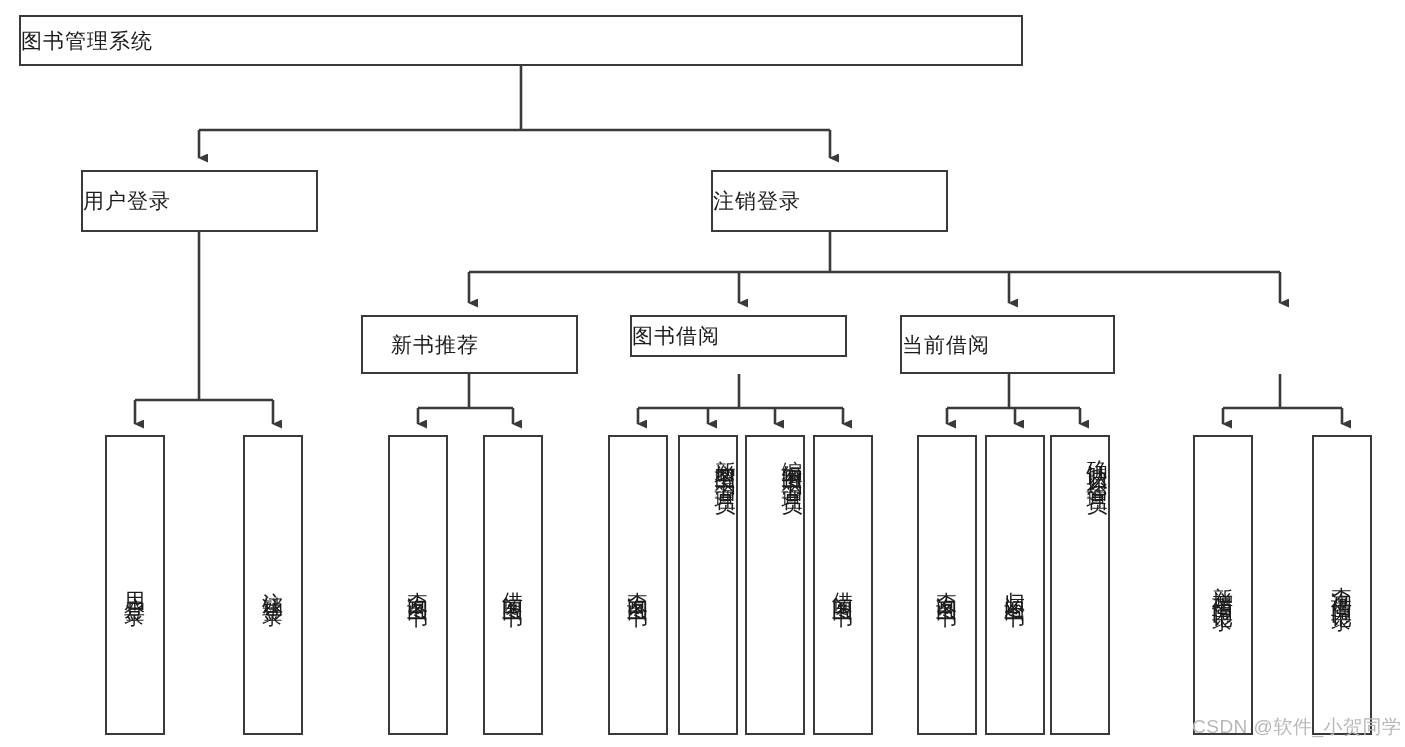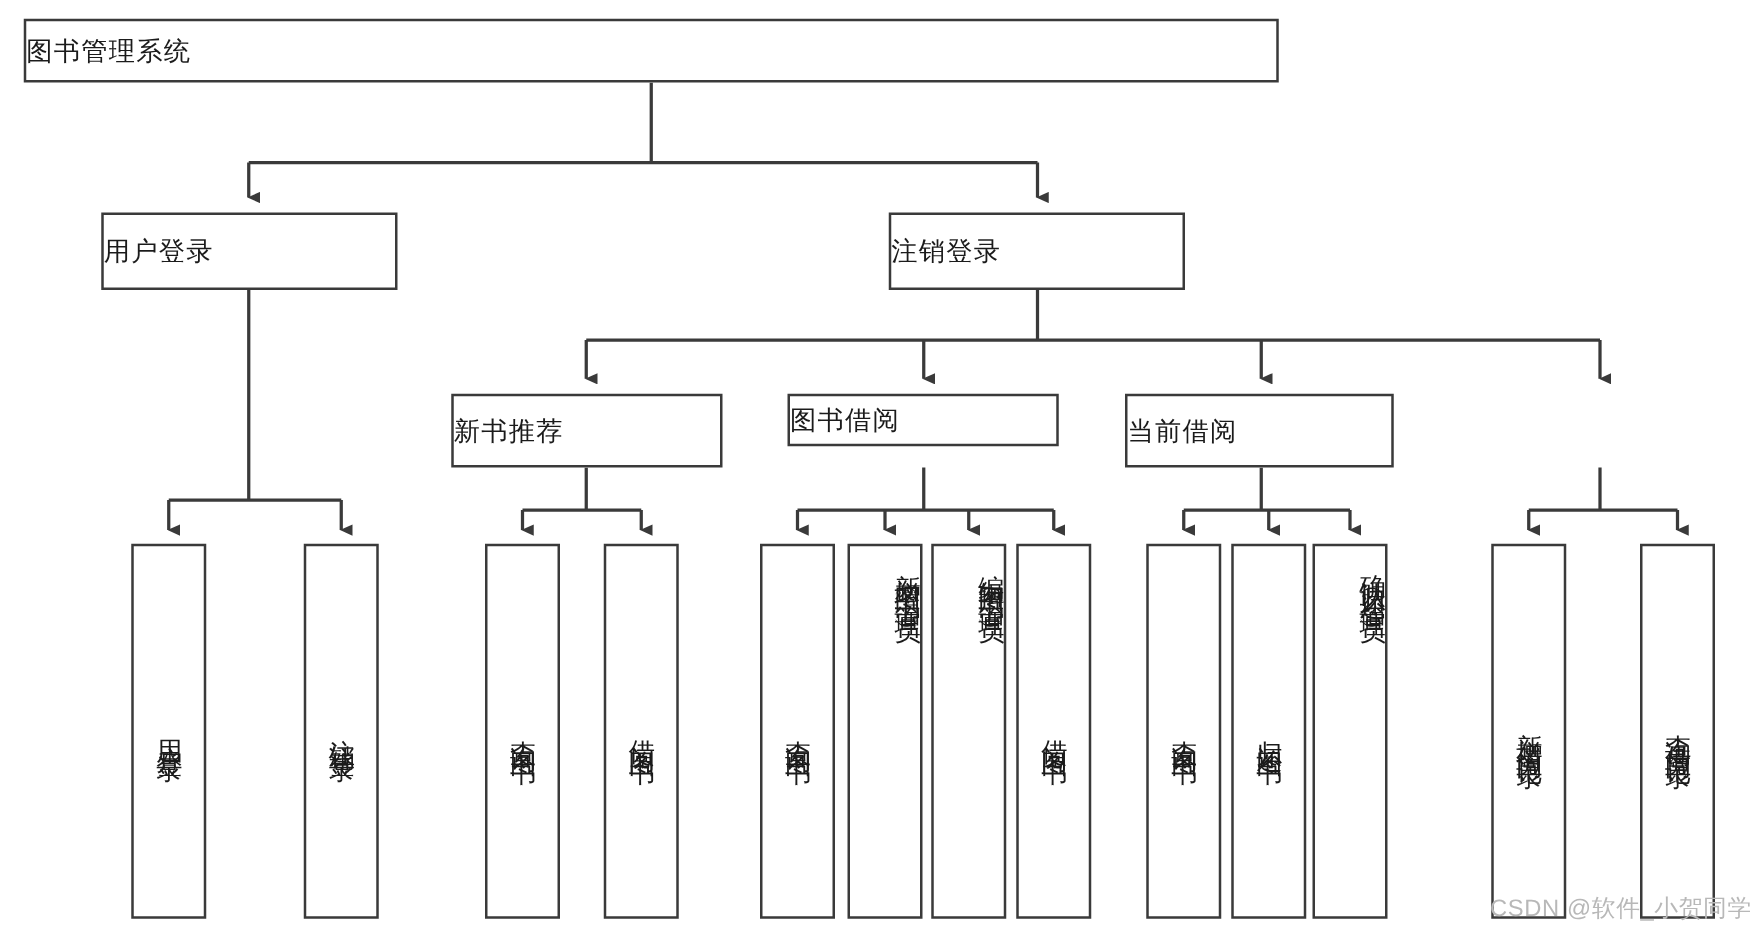--- a/index.html
+++ b/index.html
@@ -121,21 +121,21 @@
     <span>图书管理系统</span>
   </div>
 
   <div class="node-box node-h" style="left: 81px; top: 170px; width: 237px; height: 62px;">
     <span>用户登录</span>
   </div>
   <div class="node-box node-h" style="left: 711px; top: 170px; width: 237px; height: 62px;">
     <span>注销登录</span>
   </div>
 
-  <div class="node-box node-h" style="left: 361px; top: 315px; width: 217px; height: 59px;">
+  <div class="node-box node-h" style="left: 361px; top: 315px; width: 217px; height: 59px; padding-left: 28px;">
     <span>新书推荐</span>
   </div>
   <div class="node-box node-h" style="left: 630px; top: 315px; width: 217px; height: 42px;">
     <span>图书借阅</span>
   </div>
   <div class="node-box node-h" style="left: 900px; top: 315px; width: 215px; height: 59px;">
     <span>当前借阅</span>
   </div>
 
   <div class="node-box node-v center-v" style="left: 105px; top: 435px; width: 60px; height: 300px;">

